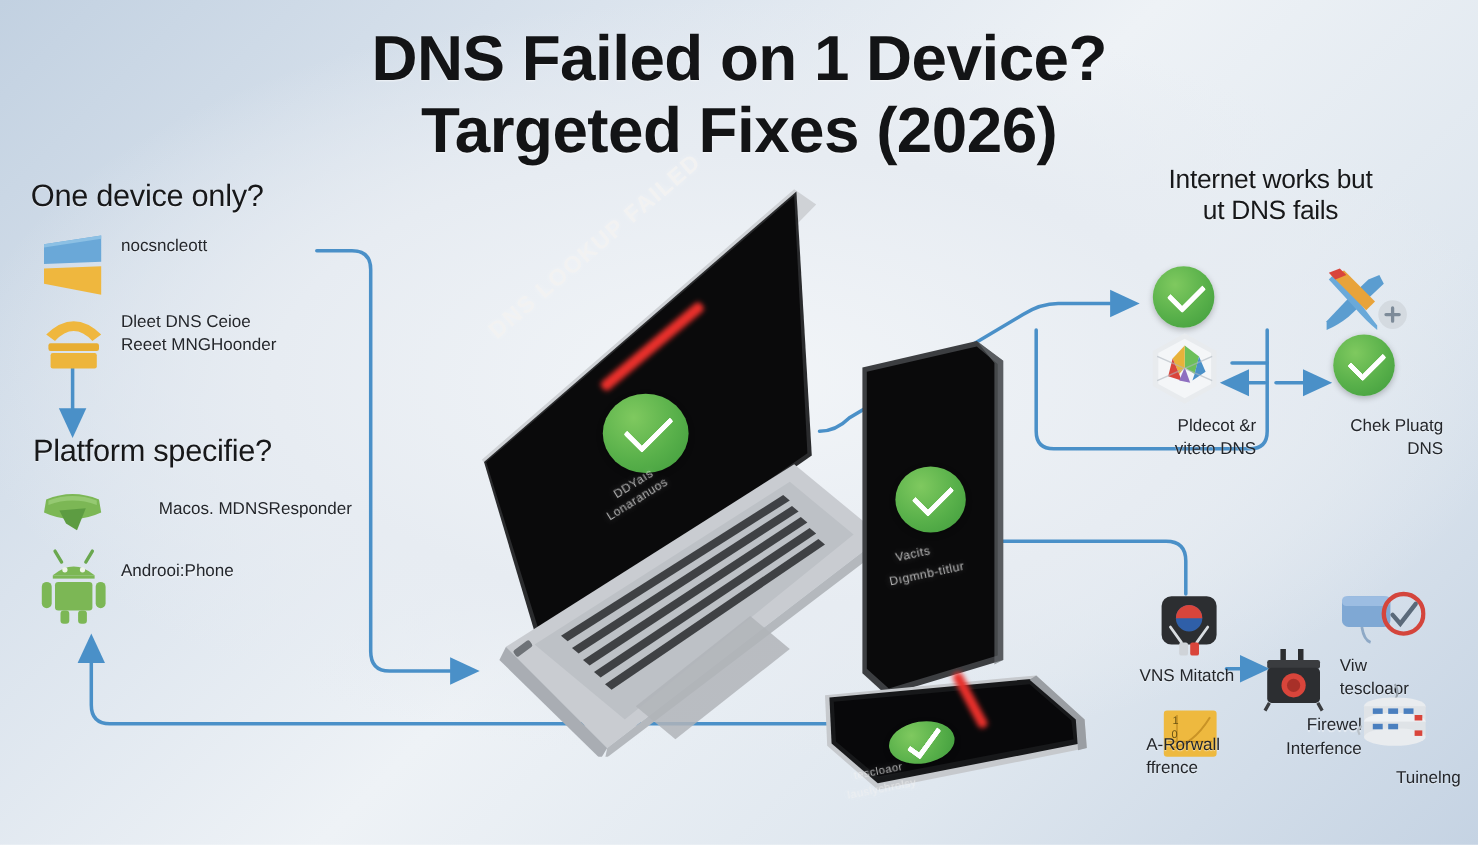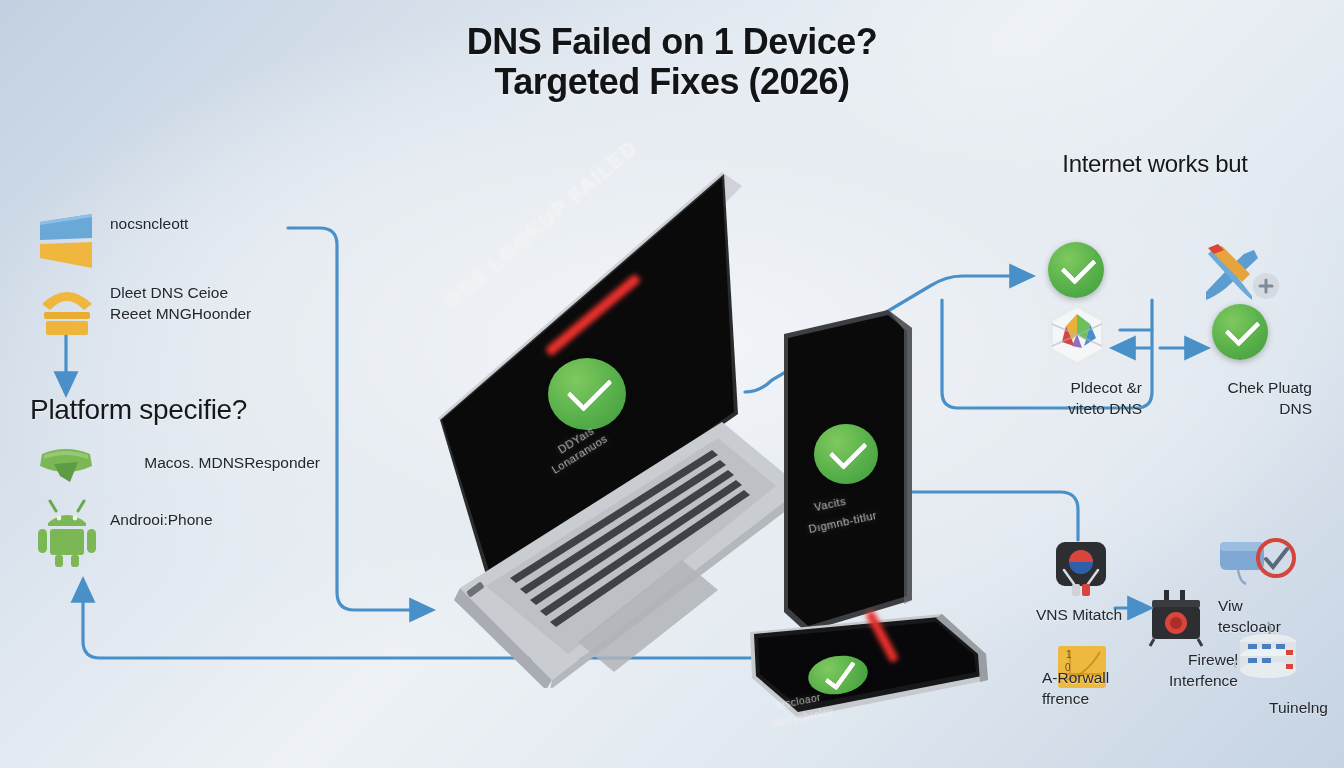--- a/index.html
+++ b/index.html
@@ -10,21 +10,21 @@
       radial-gradient(ellipse 70% 60% at 50% 45%, #f2f5f8 0%, #e7ecf2 45%, rgba(226,233,241,0) 75%),
       linear-gradient(135deg, #c2d1e1 0%, #dae3ed 26%, #eef2f6 50%, #dfe7ef 74%, #c5d3e3 100%);
     position:relative;
   }
   .stage { position:absolute; inset:0; }
   .svg-layer { position:absolute; inset:0; width:1344px; height:768px; }
 
   
   .title {
     position:absolute; top:22px; left:0; width:1344px; text-align:center;
-    font-size:36px; font-weight:700; color:#131416; letter-spacing:-0.5px;
+    font-size:58px; font-weight:700; color:#131416; letter-spacing:-0.5px;
     line-height:1.12; text-shadow:0 1px 2px rgba(255,255,255,.65);
   }
   .title .l2 { display:block; }
 
   
   .heading {
     position:absolute; font-size:28px; font-weight:400; color:#17181a;
     letter-spacing:-0.3px; line-height:1.15;
     text-shadow:0 1px 1px rgba(255,255,255,.6);
   }
@@ -102,20 +102,21 @@
 
       <path d="M1115,608 L1148,608" marker-end="url(#ah)"></path>
     </g>
   </svg>
 
   <div class="title">
     <span>DNS Failed on 1 Device?</span>
     <span class="l2">Targeted Fixes (2026)</span>
   </div>
 
+  <div class="heading" id="h-one-device">One device only?</div>
 
   <div class="icon" style="left:30px;top:208px;width:72px;height:66px;">
     <svg width="72" height="66" viewBox="0 0 72 66">
       <path d="M10,14 L62,6 L62,30 L10,32 z" fill="#6aa8d8"></path>
       <path d="M10,36 L62,34 L62,60 L10,50 z" fill="#efb73e"></path>
       <path d="M10,14 L62,6 L62,9 L10,17 z" fill="#8cc0e4"></path>
     </svg>
   </div>
   <div class="label" style="left:110px;top:214px;width:190px;">
     <div>nocsncleott</div>
@@ -217,20 +218,21 @@
       <path d="M206,18 L250,58 L252,84 L244,86 L242,58 L200,22 z" fill="#9a9ea3"></path>
     </svg>
     <div class="checkcircle" style="left:72px;top:60px;width:60px;height:38px;transform:rotate(-9deg);"></div>
     <div class="redbar" style="left:118px;top:36px;width:56px;height:9px;transform:rotate(62deg);"></div>
     <div class="screen-text blur-sub" style="left:40px;top:100px;font-size:10px;transform:rotate(-11deg);">tescloaor</div>
     <div class="screen-text blur-sub" style="left:34px;top:116px;font-size:10px;transform:rotate(-11deg);">lauslychrolsy</div>
   </div>
 
   <div class="heading" id="h-internet">
     <div>Internet works but</div>
+    <div>ut DNS fails</div>
   </div>
 
   <div class="checkcircle" style="left:1048px;top:242px;width:56px;height:56px;"></div>
 
   <div class="icon" style="left:1200px;top:242px;width:86px;height:66px;">
     <svg width="86" height="66" viewBox="0 0 86 66">
       <path d="M6,50 Q24,30 44,12 L54,8 L58,16 L26,46 Q16,54 6,58 z" fill="#5b9dd0"></path>
       <path d="M52,54 Q38,36 22,14 L14,6 L8,12 L30,36 Q42,50 52,58 z" fill="#6aa9d9"></path>
       <path d="M10,8 L22,4 L50,32 L42,40 z" fill="#e8a33a"></path>
       <path d="M8,6 L18,2 L24,8 L14,12 z" fill="#d9453b"></path>

